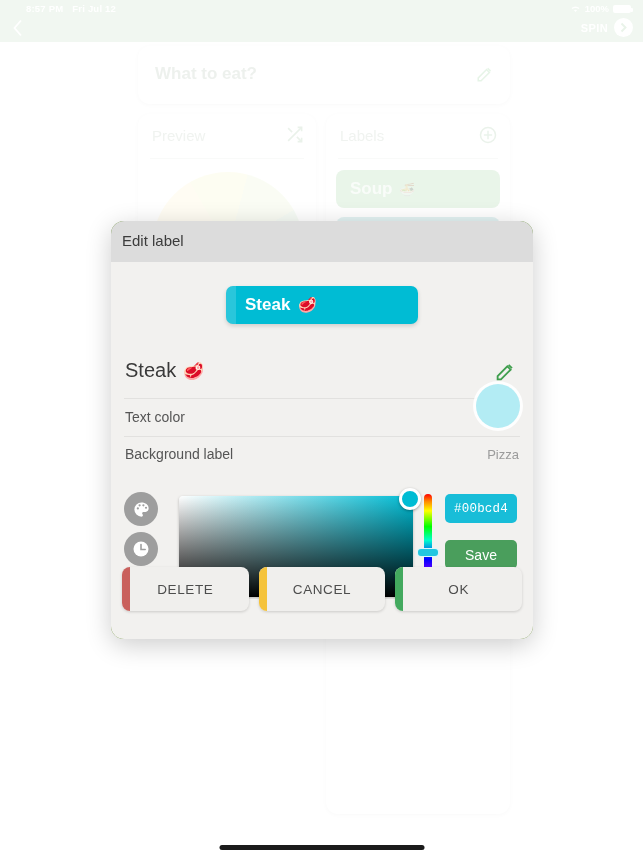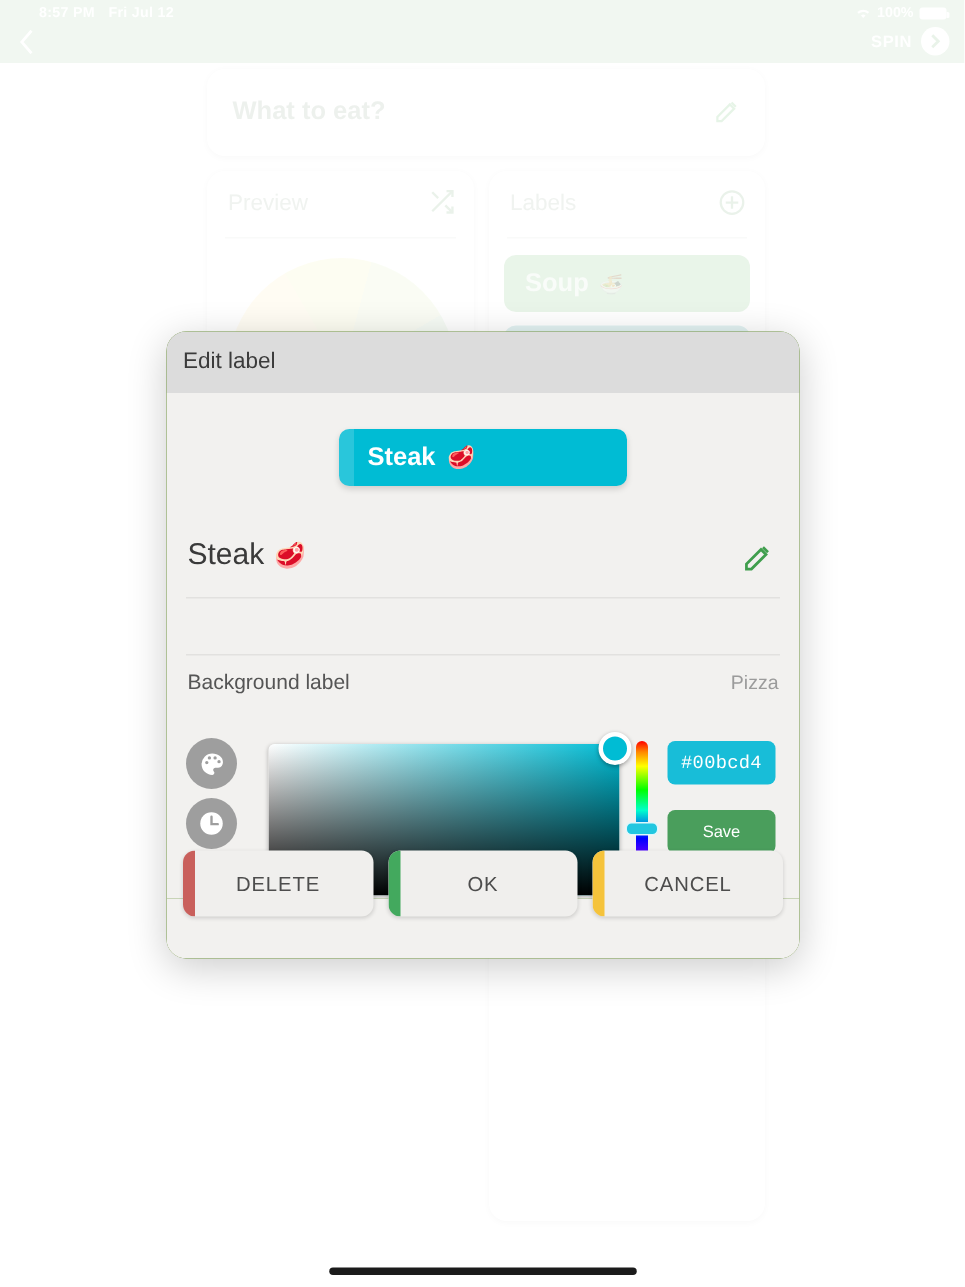--- a/index.html
+++ b/index.html
@@ -239,21 +239,21 @@
   }
   .hue-thumb {
     position: absolute; left: 306px; top: 56px;
     width: 22px; height: 9px; border-radius: 4px;
     background: #22c7e0; border: 1px solid rgba(255,255,255,.85);
   }
   .side-btns { position: absolute; left: 334px; top: 0; width: 78px; height: 107px; }
   .sb-btn {
     position: absolute; left: 0; width: 72px; height: 29px;
     border-radius: 5px; display: flex; align-items: center; justify-content: center;
-    font-size: 11px; color: #ffffff;
+    font-size: 14px; color: #ffffff;
   }
   .sb-btn.hex  { top: 2px;  background: #18bdd8; font-family: "Liberation Mono", monospace; font-size: 12.5px; letter-spacing: .2px; }
   .sb-btn.save { top: 48px; background: #4a9e5c; }
   .sb-btn.reset{ top: 83px; background: #c1544f; }
 
   
   .dlg-footer {
     position: absolute; left: 0; bottom: 0; width: 100%; height: 40px;
     background: #f2f1ef;
   }
@@ -423,20 +423,24 @@
         <div class="name-pencil">
           <svg width="21" height="21" viewBox="0 0 24 24" fill="none" stroke="#3f9e4d" stroke-width="2.1">
             <path d="M3 17.2V21h3.8L17.9 9.9l-3.8-3.8L3 17.2z"></path>
               <path d="M15.6 4.4l3.8 3.8"></path>
           </svg>
         </div>
       </div>
 
       <div class="row-divider" style="top:136px"></div>
 
+      <div class="sect-row" style="top:139px">
+        <div class="sect-label">Text color</div>
+        <div class="textcolor-swatch" id="textcolor-swatch" style="background: rgb(179, 236, 244);"></div>
+      </div>
 
       <div class="row-divider" style="top:174px"></div>
 
       <div class="sect-row" style="top:176px">
         <div class="sect-label">Background label</div>
         <div class="sect-value">Pizza</div>
       </div>
 
       <div class="picker">
         <div class="icon-col">
@@ -473,25 +477,25 @@
       </div>
     </div>
 
     <div class="dlg-footer">
       <div class="foot-btns" id="foot-btns">
           <div class="foot-btn">
             <div class="accent" style="background: rgb(201, 96, 92);"></div>
             <span class="fb-label">DELETE</span>
           </div>
           <div class="foot-btn">
+            <div class="accent" style="background: rgb(245, 195, 59);"></div>
+            <span class="fb-label">CANCEL</span>
+          </div>
+          <div class="foot-btn">
             <div class="accent" style="background: rgb(67, 169, 94);"></div>
             <span class="fb-label">OK</span>
           </div>
-          <div class="foot-btn">
-            <div class="accent" style="background: rgb(245, 195, 59);"></div>
-            <span class="fb-label">CANCEL</span>
-          </div>
         </div>
     </div>
   </div>
 
   <div class="home-ind"></div>
 </div>
 
 </body></html>

